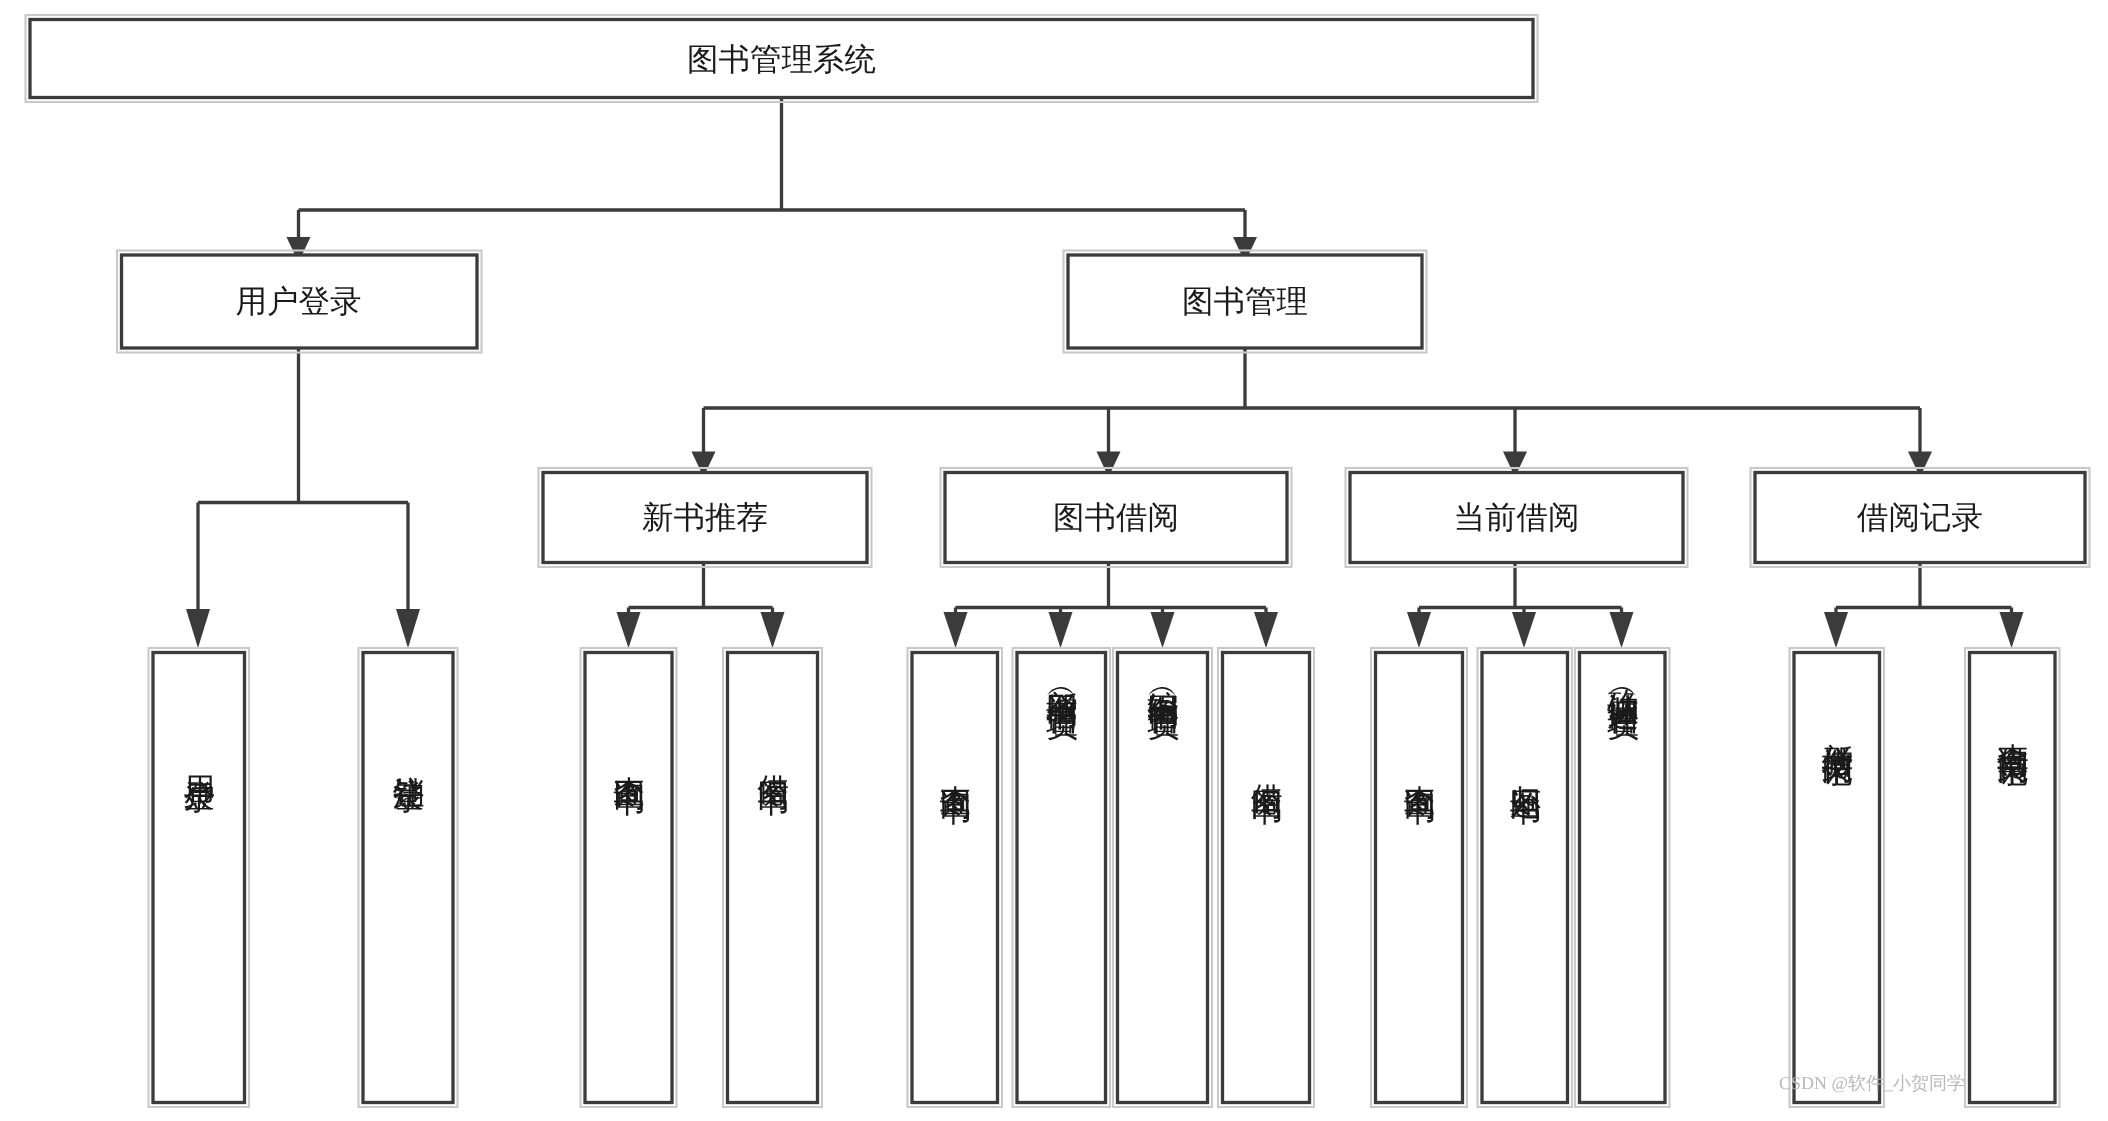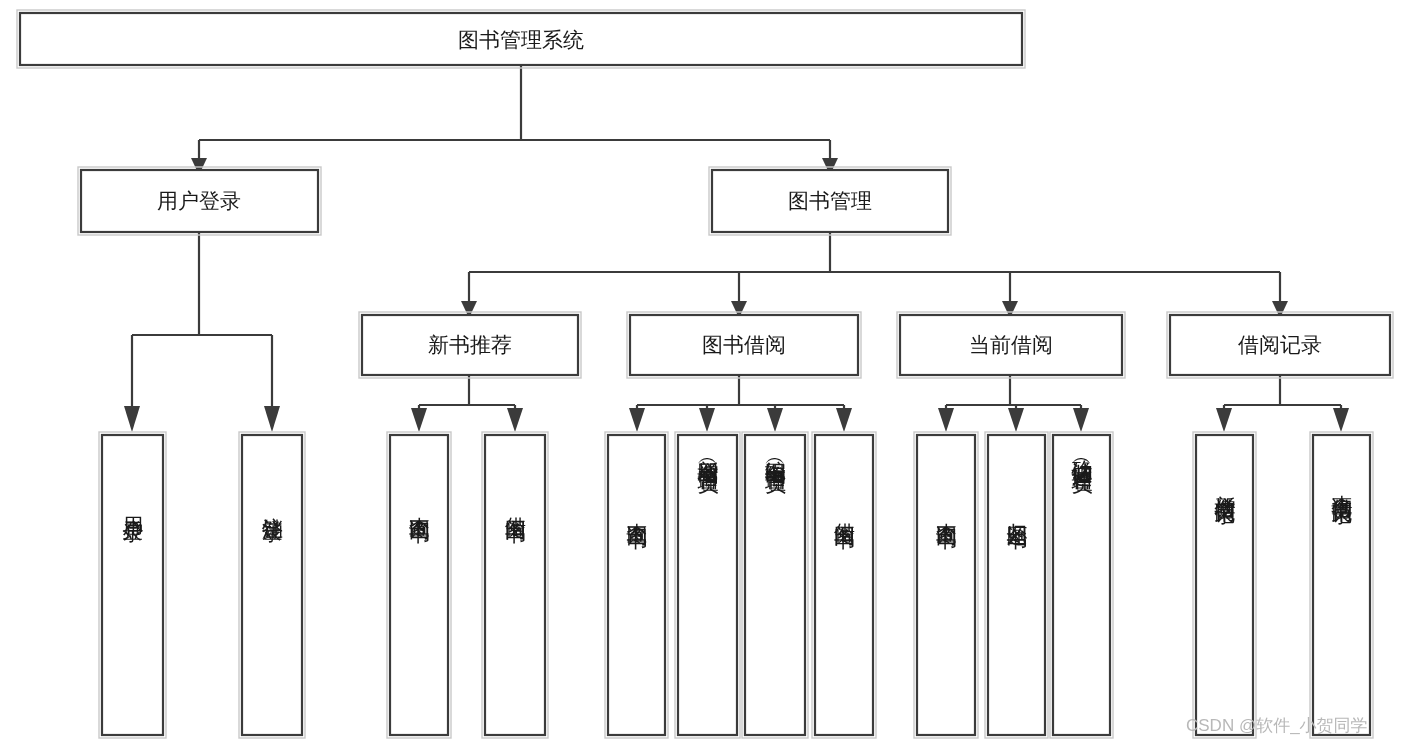--- a/index.html
+++ b/index.html
@@ -65,22 +65,22 @@
   }
   .leaf-label-wrap {
     position: absolute;
     display: flex;
     align-items: flex-start;
     justify-content: center;
     pointer-events: none;
   }
   .watermark {
     position: absolute;
-    font-family: Liberation Sans, sans-serif;
-    font-size: 17px;
+    font-family: Liberation Serif, serif;
+    font-size: 12px;
     color: #b8b8b8;
     white-space: nowrap;
     left: 1186px;
     top: 714px;
   }
 </style>
 </head>
 <body>
 
 <div id="diagram-root">

